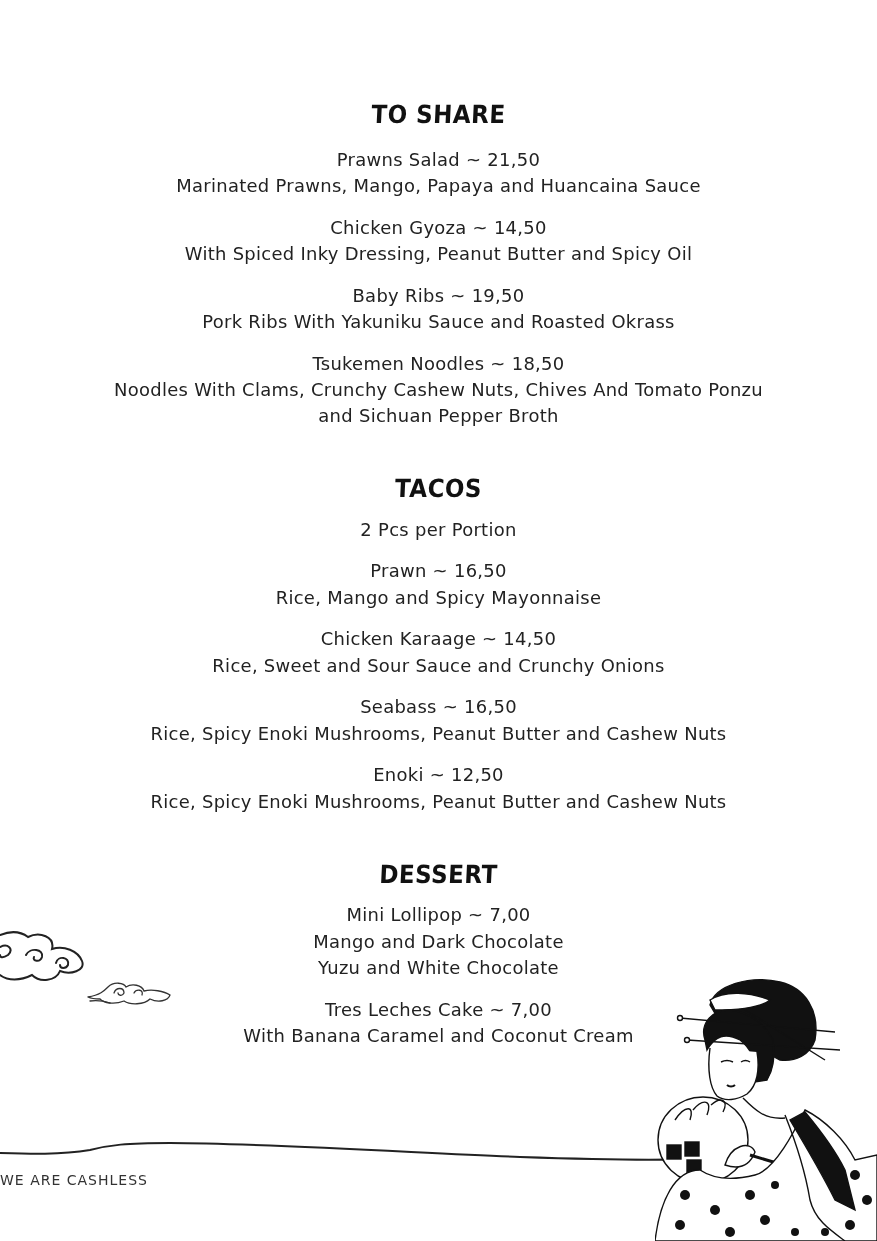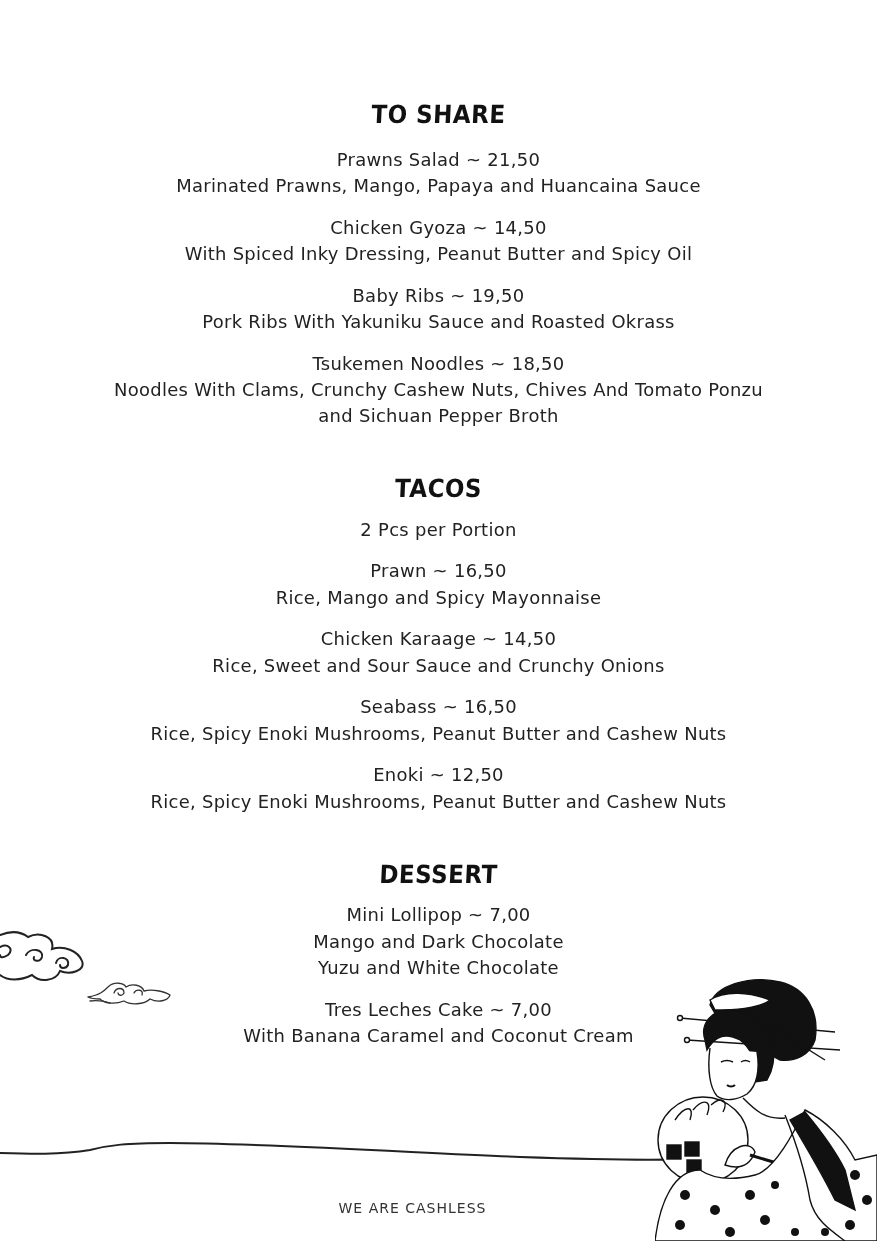--- a/index.html
+++ b/index.html
@@ -17,21 +17,21 @@
     font-size: 25px; letter-spacing: 0.5px; color: #111;
     transform: scaleX(0.92) skewX(-3deg);
   }
   .line {
     position: absolute; left: 0; width: 877px; text-align: center;
     font-size: 18.5px; line-height: 26px; letter-spacing: 0.3px;
     font-weight: normal; color: #222;
     transform: scaleX(0.97);
   }
   .footer {
-    position: absolute; left: 0; width: 825px; top: 1200px; text-align: center;
+    position: absolute; left: 0; width: 825px; top: 1172px; 
     font-size: 14px; letter-spacing: 1px; color: #333;
   }
   svg.deco { position: absolute; }
 </style>
 </head>
 <body>
 
 <div class="menu">
 
   <div class="section-title" style="top:100px;">TO SHARE</div>

